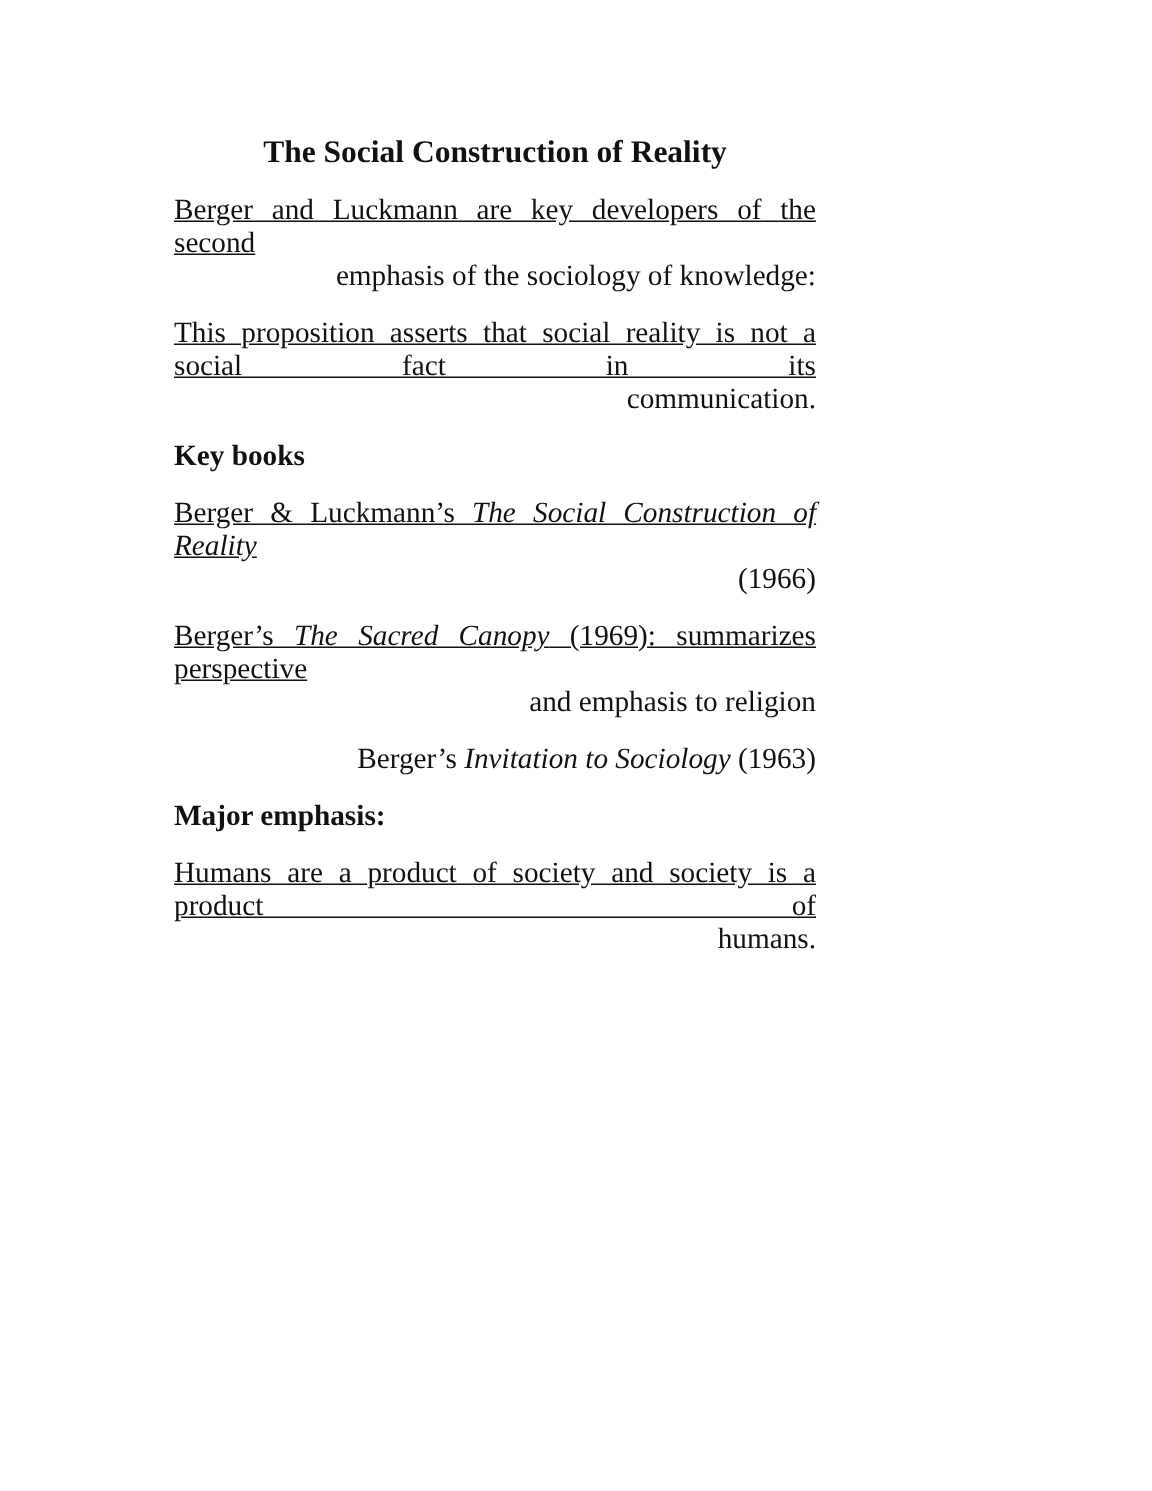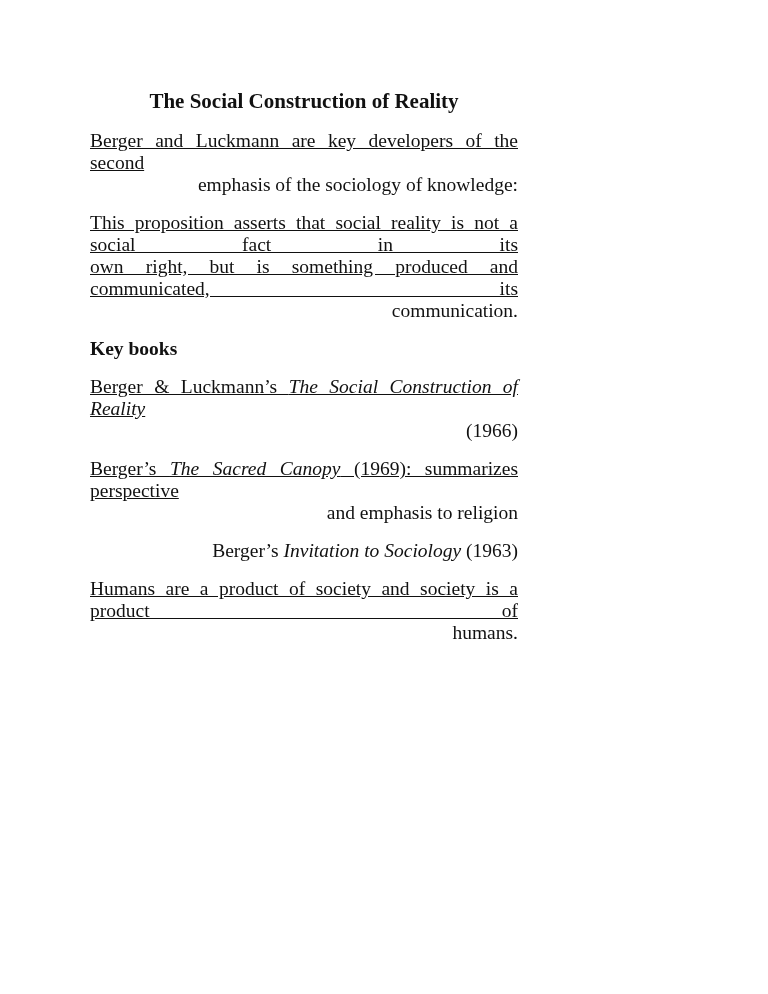--- a/index.html
+++ b/index.html
@@ -12,20 +12,21 @@
     width: 608px;
     height: 994px;
     background: #ffffff;
     box-sizing: border-box;
     padding: 90px 90px 0 90px;
     font-family: "Liberation Serif", "DejaVu Serif", serif;
     color: #111111;
     font-size: 19.5px;
     line-height: 22px;
     overflow: hidden;
+    margin-left: 26px;
   }
   .title {
     font-size: 21px;
     font-weight: bold;
     text-align: center;
     margin: 0 0 18px 0;
   }
   .block {
     margin: 0 0 16px 0;
   }
@@ -56,21 +57,20 @@
   <div class="title">The Social Construction of Reality</div>
 
   <div class="block">
     <div class="jline">Berger and Luckmann are key developers of the second</div>
     <div class="lline">emphasis of the sociology of knowledge:</div>
   </div>
 
 
   <div class="block">
     <div class="jline">This proposition asserts that social reality is not a social fact in its</div>
-    <div class="jline">own right, but is something produced and communicated, its</div>
     <div class="lline">communication.</div>
   </div>
 
   <div class="block heading">Key books</div>
 
   <div class="block">
     <div class="jline">
       <span>Berger &amp; Luckmann’s </span><span class="italic">The Social Construction of Reality</span>
     </div>
     <div class="lline">(1966)</div>
@@ -82,19 +82,20 @@
     </div>
     <div class="lline">and emphasis to religion</div>
   </div>
 
   <div class="block">
     <div class="lline">
       <span>Berger’s </span><span class="italic">Invitation to Sociology</span><span> (1963)</span>
     </div>
   </div>
 
+  <div class="block heading">Major emphasis:</div>
 
   <div class="block">
     <div class="jline">Humans are a product of society and society is a product of</div>
     <div class="lline">humans.</div>
   </div>
 
 </div>
 
 </body></html>

